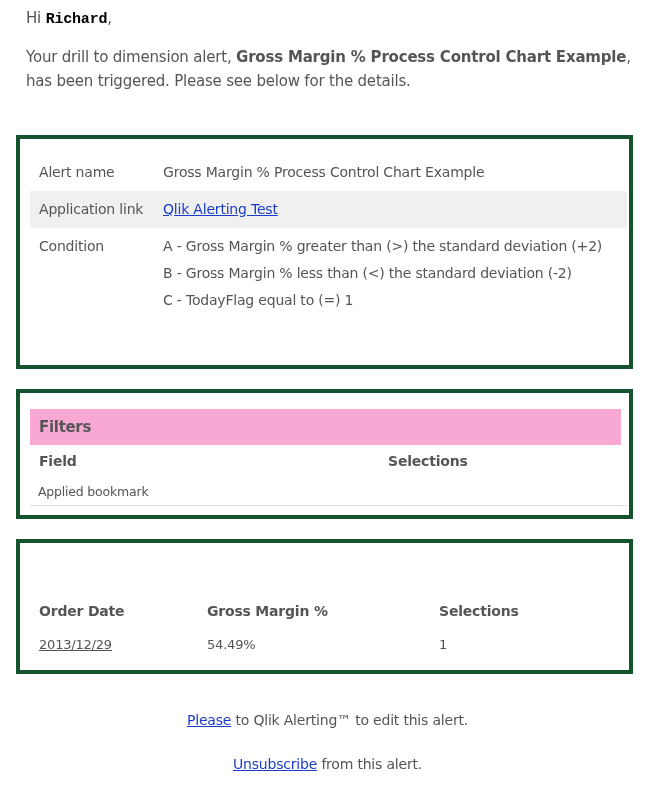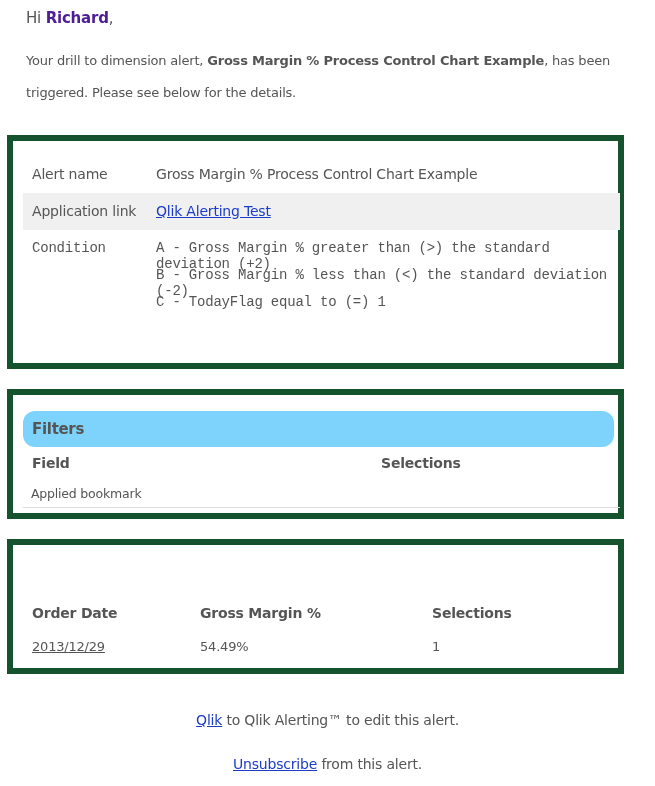--- a/index.html
+++ b/index.html
@@ -4,35 +4,35 @@
   <style>
     html, body { margin: 0; padding: 0; background: #ffffff; }
     body {
       width: 655px; height: 786px; overflow: hidden;
       font-family: "DejaVu Sans", "Liberation Sans", sans-serif;
       color: #555555;
       position: relative;
     }
     a { color: #1a0dab; color: #1b3cc8; text-decoration: underline; }
     .greeting { position: absolute; left: 26px; top: 9px; font-size: 15px; color: #555; letter-spacing: -0.2px; }
-    .greeting b { color: #4c1d95; }
-    .intro { position: absolute; left: 26px; top: 45px; width: 610px; font-size: 13px; line-height: 32px; color: #555; letter-spacing: -0.2px; }
+    .greeting b { color: #000000; font-family: Liberation Mono, monospace; }
+    .intro { position: absolute; left: 26px; top: 45px; width: 610px; font-size: 15px; line-height: 24px; color: #555; letter-spacing: -0.2px; }
     .intro b { color: #555; }
 
-    .panel { position: absolute; left: 7px; width: 617px; border: 6px solid #14532d; box-sizing: border-box; }
+    .panel { position: absolute; left: 16px; width: 617px; border: 4px solid #14532d; box-sizing: border-box; }
     .panel-alert { top: 135px; height: 234px; }
     .panel-filters { top: 389px; height: 130px; }
     .panel-data { top: 539px; height: 135px; }
 
     .row { position: absolute; left: 10px; width: 597px; font-size: 14px; color: #555; letter-spacing: -0.2px; }
     .row.shade { background: #f0f0f0; }
     .row .lbl { position: absolute; left: 9px; }
     .row .val { position: absolute; left: 133px; }
 
-    .sec-head { position: absolute; left: 10px; width: 591px; height: 36px; background: #7dd3fc; border-radius: 12px; }
+    .sec-head { position: absolute; left: 10px; width: 591px; height: 36px; background: #f9a8d4; }
     .sec-title { position: absolute; left: 9px; top: 9px; font-size: 15px; font-weight: bold; color: #555; letter-spacing: -0.3px; }
     .sec-sub { font-size: 9px; font-weight: normal; color: #666; letter-spacing: 0; margin-left: 2px; }
     .th { position: absolute; font-size: 14px; font-weight: bold; color: #555; letter-spacing: -0.2px; }
     .td { position: absolute; font-size: 13px; color: #555; letter-spacing: -0.2px; }
     .hr { position: absolute; left: 10px; width: 597px; height: 1px; background: #dddddd; }
 
     .footer { position: absolute; left: 0; width: 655px; text-align: center; font-size: 14px; color: #555; letter-spacing: -0.2px; }
   </style>
 </head>
 <body>
@@ -43,21 +43,21 @@
 
 <div class="panel panel-alert">
   <div class="row" style="top:16px;height:36px;">
     <span class="lbl" style="top:9px;">Alert name</span>
     <span class="val" style="top:9px;">Gross Margin % Process Control Chart Example</span>
   </div>
   <div class="row shade" style="top:52px;height:37px;">
     <span class="lbl" style="top:10px;">Application link</span>
     <a class="val" style="top:10px;" href="#">Qlik Alerting Test</a>
   </div>
-  <div class="row" style="top:89px;height:79px;font-family:Liberation Mono, monospace;">
+  <div class="row" style="top:89px;height:79px;">
     <span class="lbl" style="top:10px;">Condition</span>
     <span class="val" style="top:10px;">A - Gross Margin % greater than (&gt;) the standard deviation (+2)</span>
     <span class="val" style="top:37px;">B - Gross Margin % less than (&lt;) the standard deviation (-2)</span>
     <span class="val" style="top:64px;">C - TodayFlag equal to (=) 1</span>
   </div>
 </div>
 
 <div class="panel panel-filters">
   <div class="sec-head" style="top:16px;">
     <span class="sec-title">Filters</span>
@@ -71,14 +71,14 @@
 
 <div class="panel panel-data">
   <span class="th" style="left:19px;top:60px;">Order Date</span>
   <span class="th" style="left:187px;top:60px;">Gross Margin %</span>
   <span class="th" style="left:419px;top:60px;">Selections</span>
   <a class="td" style="left:19px;top:94px;text-align:center;" href="#">2013/12/29</a>
   <span class="td" style="left:187px;top:94px;">54.49%</span>
   <span class="td" style="left:419px;top:94px;">1</span>
 </div>
 
-<div class="footer" style="top:712px;"><a href="#">Qlik</a><span> to Qlik Alerting™ to edit this alert.</span></div>
+<div class="footer" style="top:712px;"><a href="#">Please</a><span> to Qlik Alerting™ to edit this alert.</span></div>
 <div class="footer" style="top:756px;"><a href="#">Unsubscribe</a><span> from this alert.</span></div>
 
 </body></html>

